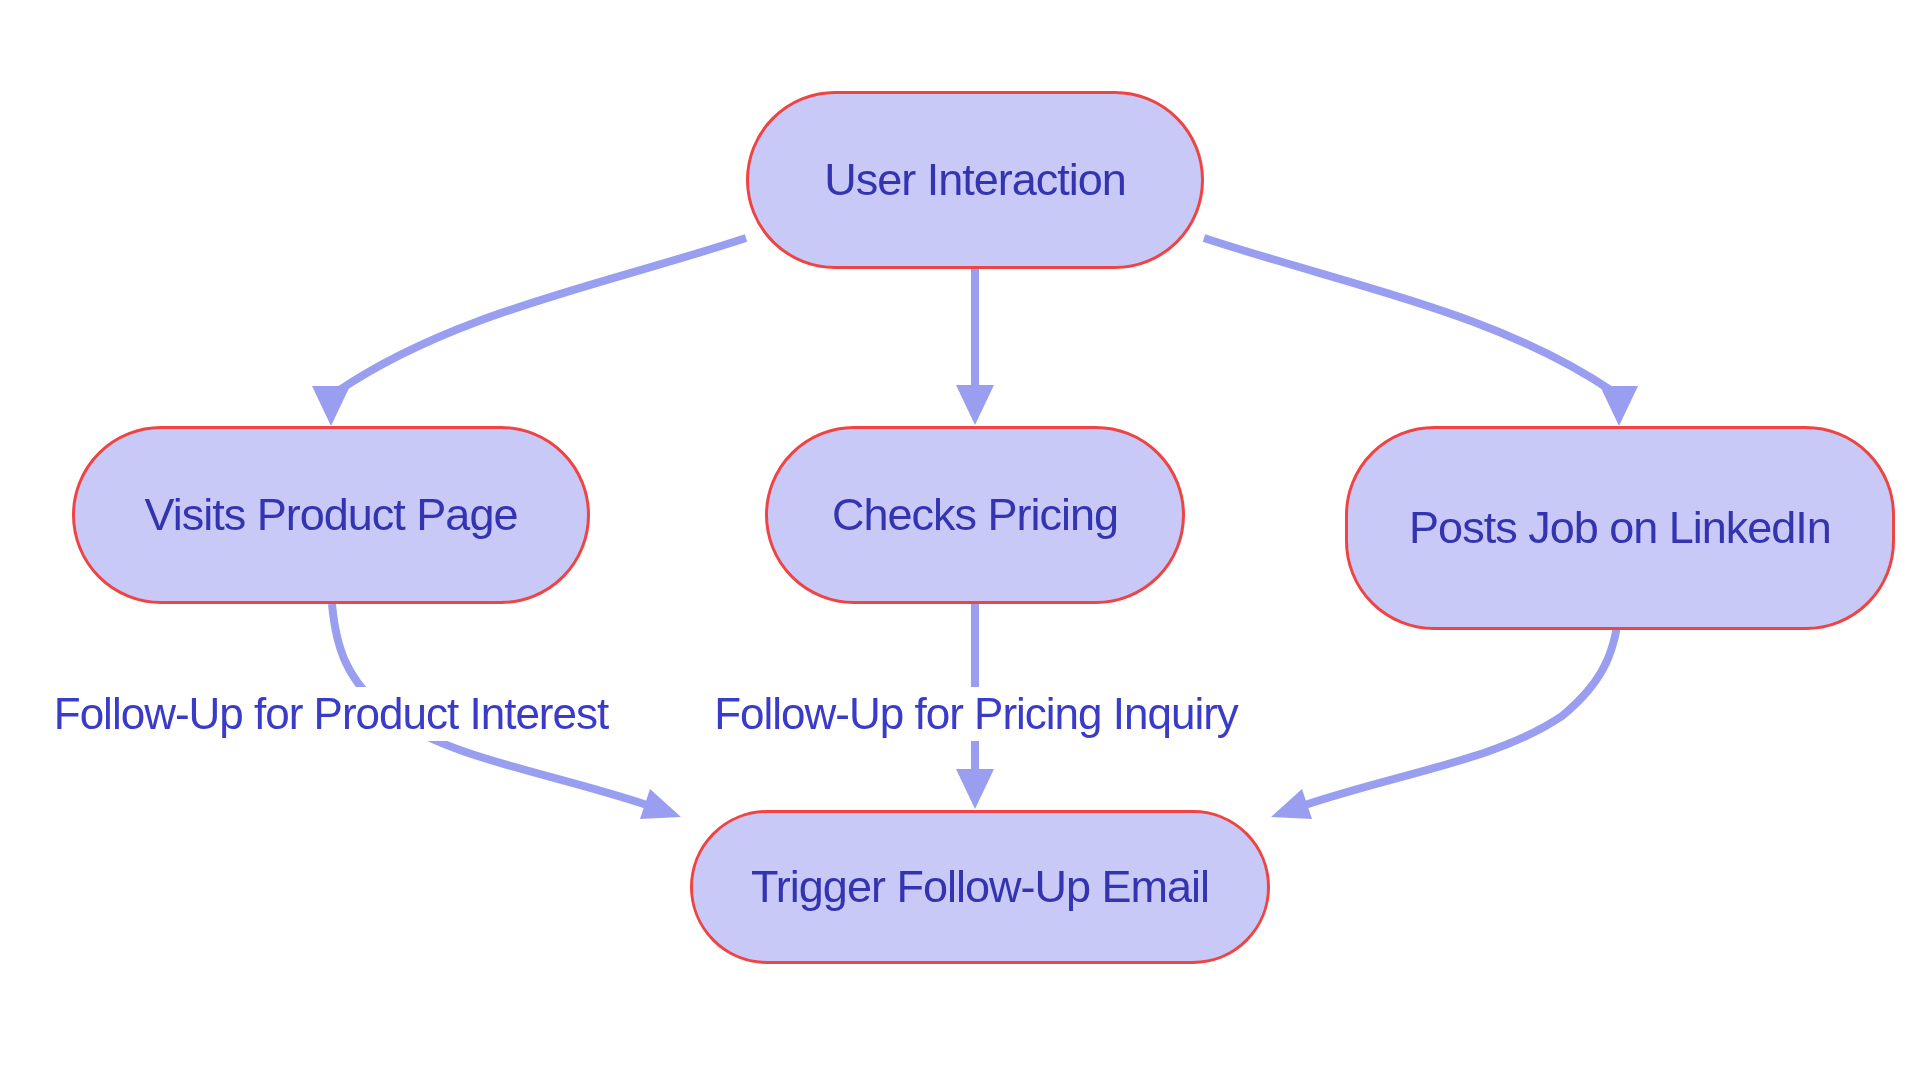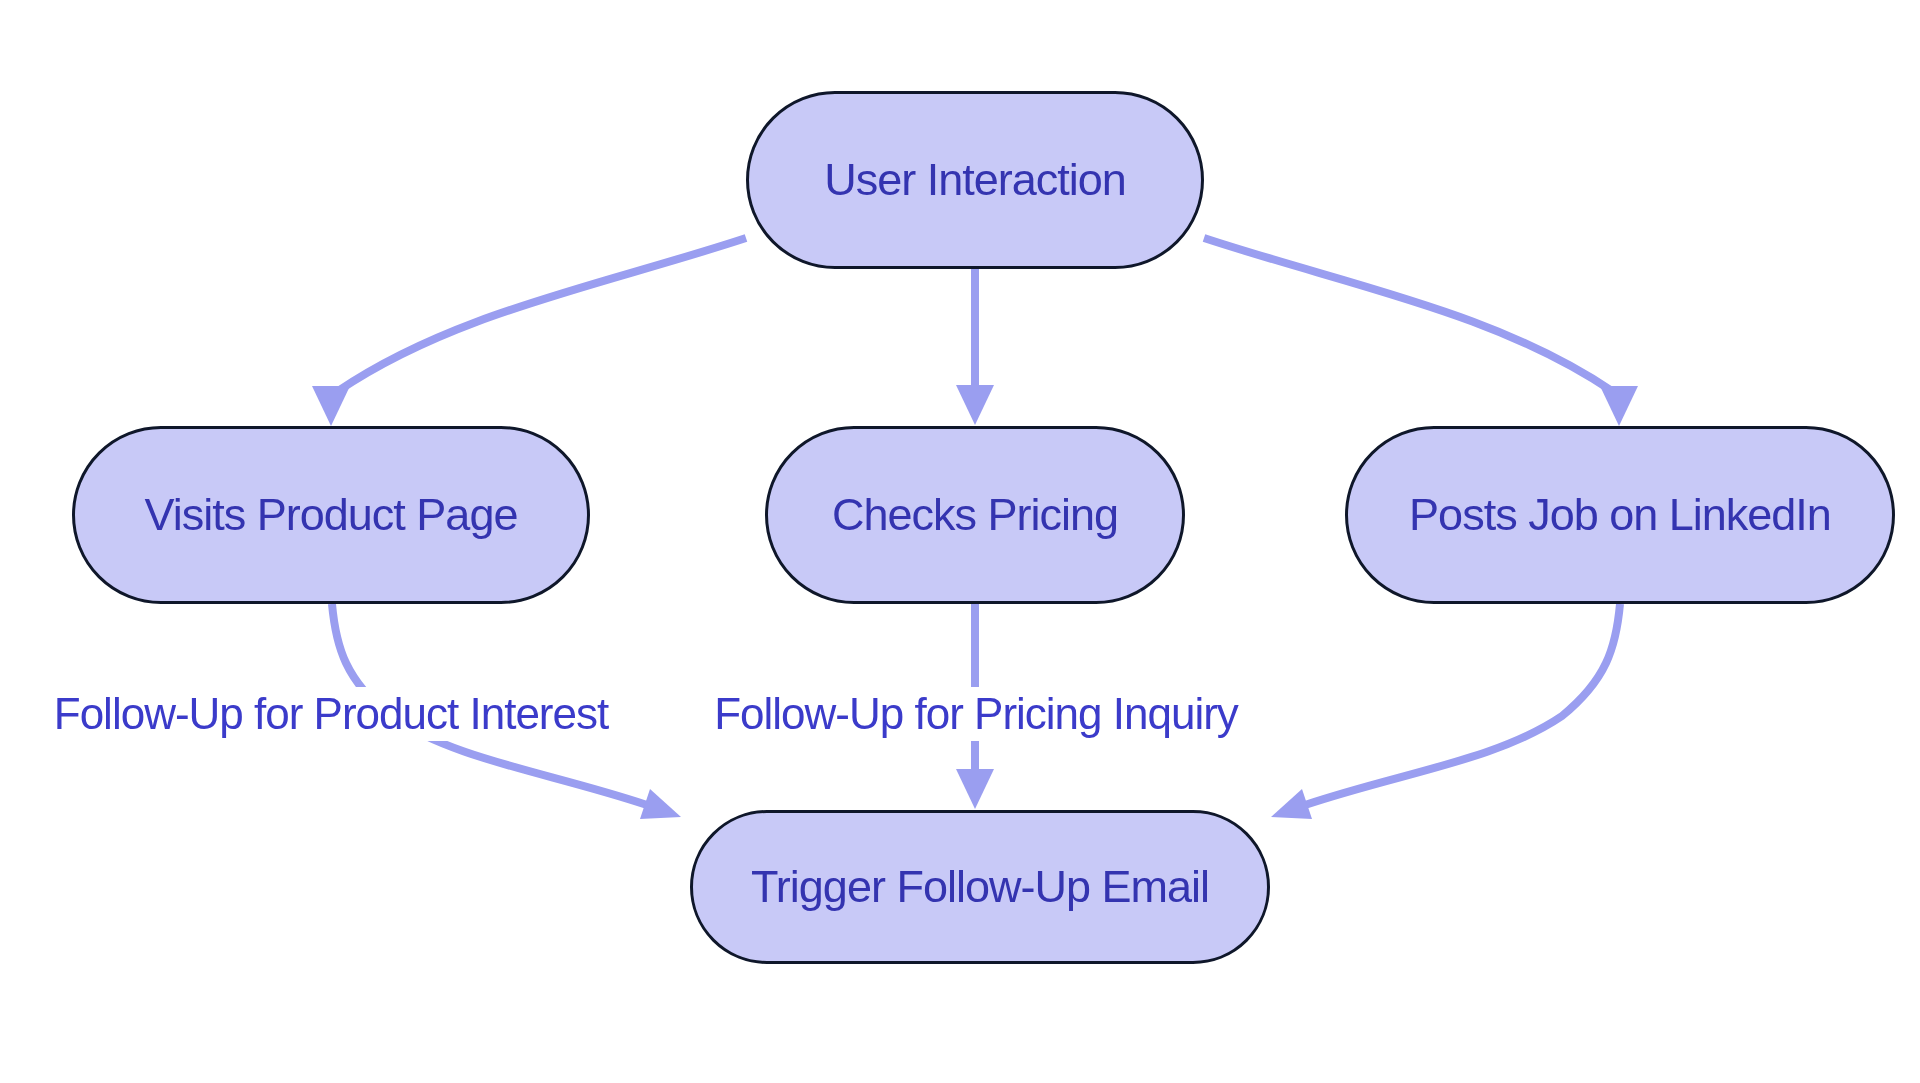--- a/index.html
+++ b/index.html
@@ -40,35 +40,35 @@
     letter-spacing: -1px;
     line-height: 54px;
     text-align: center;
     white-space: nowrap;
   }
   .node {
     position: absolute;
     z-index: 3;
     box-sizing: border-box;
     background: #c8c9f7;
-    border: 3px solid #0f172a;
+    border: 3px solid #ef4444;
     border-radius: 89px;
     color: #3434b0;
     font-size: 45px;
     letter-spacing: -1px;
     display: flex;
     align-items: center;
     justify-content: center;
     text-align: center;
     white-space: nowrap;
   }
   .node-user      { left: 746px;  top: 91px;  width: 458px; height: 178px; }
   .node-visits    { left: 72px;   top: 426px; width: 518px; height: 178px; }
   .node-pricing   { left: 765px;  top: 426px; width: 420px; height: 178px; }
-  .node-linkedin  { left: 1345px; top: 426px; width: 550px; height: 178px; }
+  .node-linkedin  { left: 1345px; top: 426px; width: 550px; height: 204px; }
   .node-trigger   { left: 690px;  top: 810px; width: 580px; height: 154px; }
   .label-product  { left: 1px;    top: 687px; width: 660px; height: 54px; }
   .label-pricing  { left: 676px;  top: 687px; width: 600px; height: 54px; }
   .label-job      { left: 1342px; top: 687px; width: 560px; height: 54px; }
 </style>
 </head>
 <body>
 
 <div class="canvas">
 

